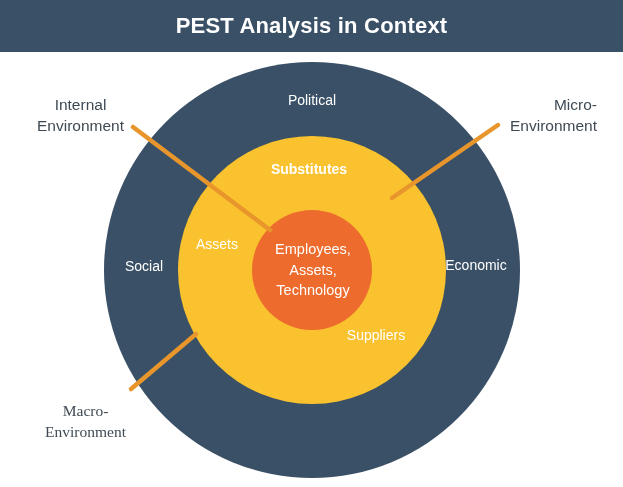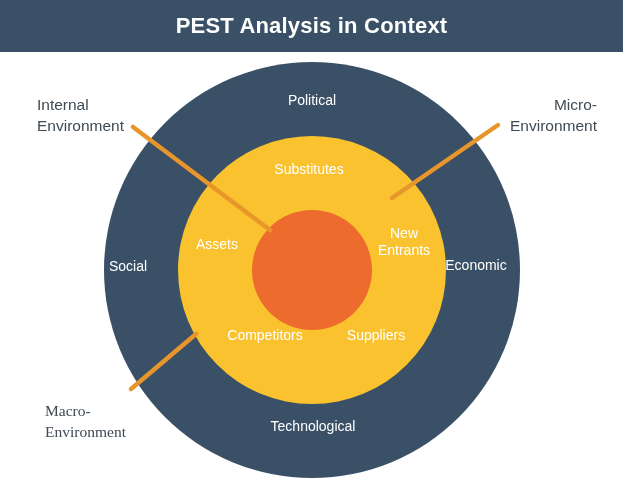--- a/index.html
+++ b/index.html
@@ -74,21 +74,21 @@
   }
 
   
   .callout {
     position: absolute;
     color: #3f4a54;
     font-size: 15.5px;
     line-height: 1.35;
     white-space: pre-line;
   }
-  .callout.right-al { text-align: left; margin-left: 40px; }
+  .callout.right-al { text-align: center; margin-left: 40px; }
   .callout.left-al  { text-align: right; }
 </style>
 </head>
 <body>
 
 <div id="page">
 
   <div id="header">
     <div id="header-title">PEST Analysis in Context</div>
   </div>
@@ -105,37 +105,36 @@
 
       <line x1="133" y1="75" x2="270" y2="178" stroke="#e8962b" stroke-width="4.5" stroke-linecap="round"></line>
 
       <line x1="498" y1="73" x2="392" y2="146" stroke="#e8962b" stroke-width="4.5" stroke-linecap="round"></line>
 
       <line x1="131" y1="337" x2="196" y2="282" stroke="#e8962b" stroke-width="4.5" stroke-linecap="round"></line>
     </svg>
 
     <div class="ring-label" style="left:312px; top:49px;">Political</div>
 
-    <div class="ring-label" style="left:128px; top:215px;text-align:right;">Social</div>
+    <div class="ring-label" style="left:144px; top:215px;text-align:right;">Social</div>
 
     <div class="ring-label" style="left:476px; top:214px;">Economic</div>
 
-    <div class="ring-label" style="left:313px; top:375px;">Technological</div>
 
-    <div class="ring-label" style="left:309px; top:118px;">Substitutes</div>
+    <div class="ring-label" style="left:309px; top:118px;font-weight:bold;">Substitutes</div>
 
     <div class="ring-label" style="left:217px; top:193px;">Assets</div>
 
-    <div class="ring-label" style="left:404px; top:190px;">New
-Entrants</div>
 
-    <div class="ring-label" style="left:265px; top:284px;">Competitors</div>
 
     <div class="ring-label" style="left:376px; top:284px;">Suppliers</div>
 
+    <div class="center-label" style="left:313px; top:218px;">Employees,
+Assets,
+Technology</div>
 
     <div class="callout right-al" style="right:499px; top:43px;">Internal
 Environment</div>
 
     <div class="callout left-al" style="left:510px; top:43px;">Micro-
 Environment</div>
 
     <div class="callout right-al" style="right:497px; top:349px;font-family:Liberation Serif, serif;">Macro-
 Environment</div>
 

